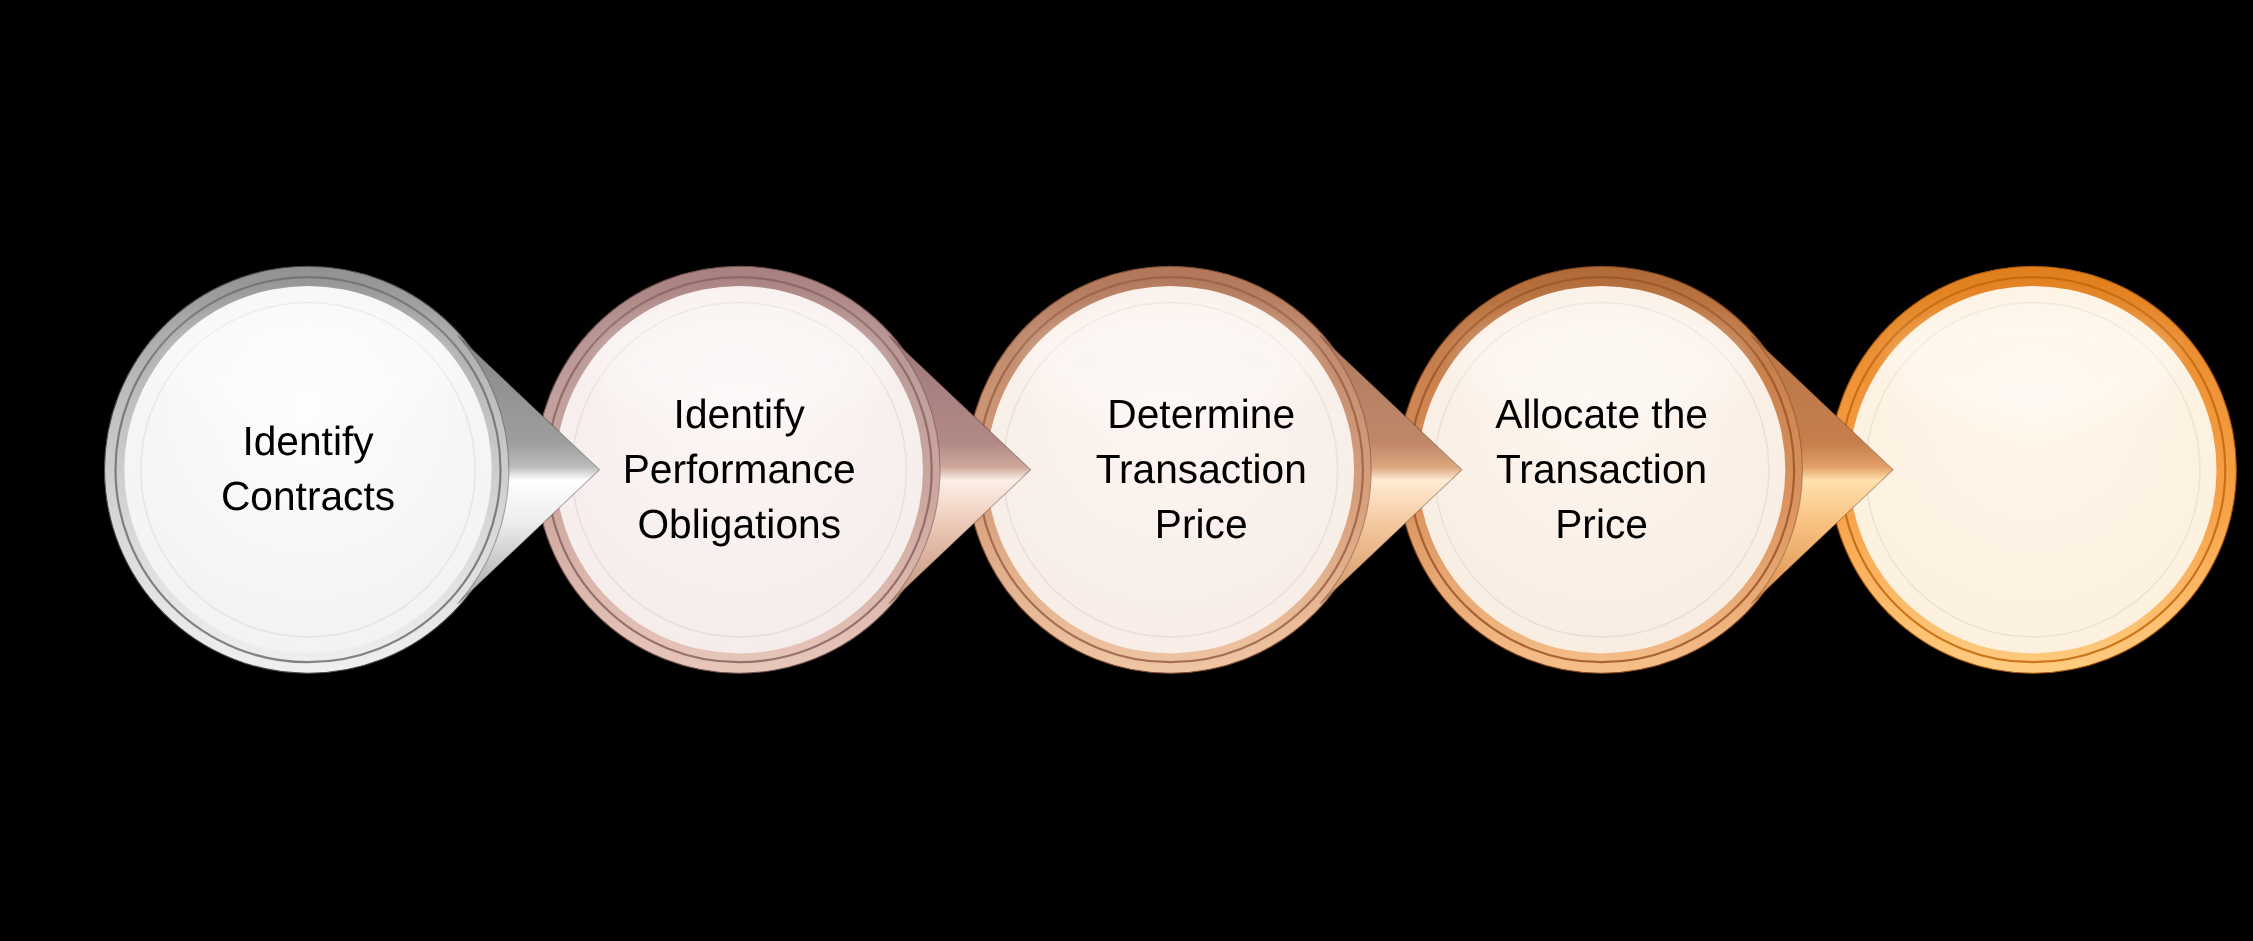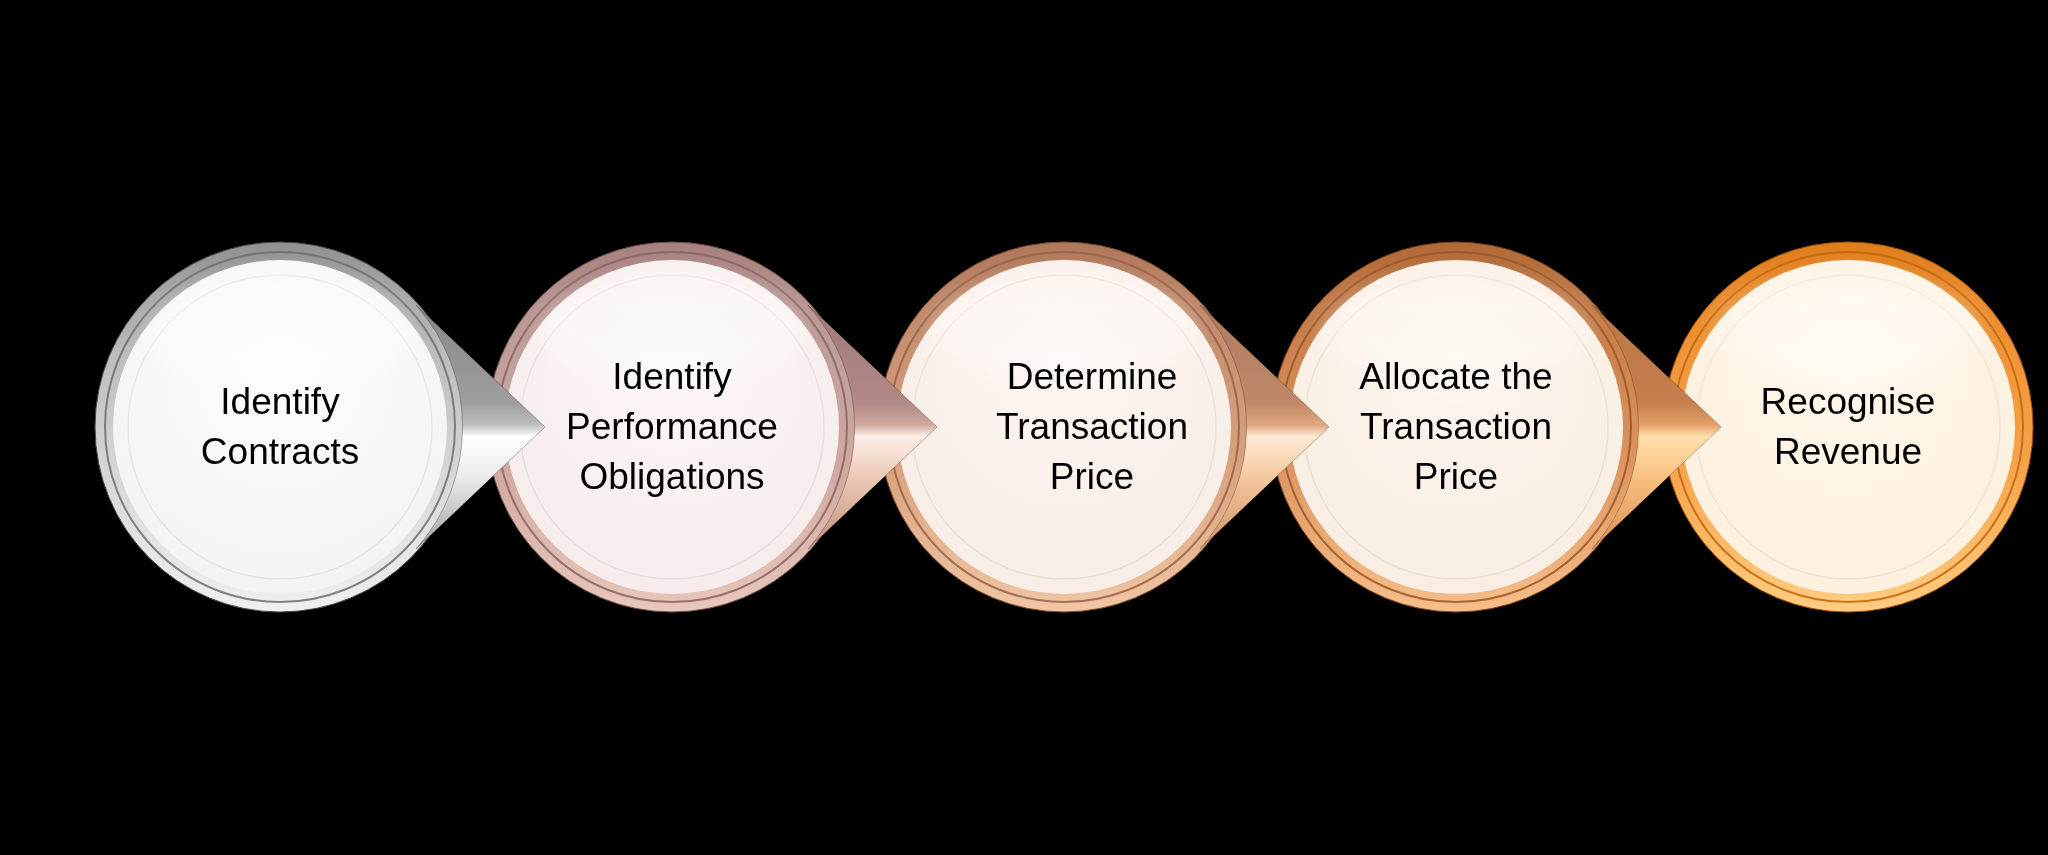--- a/index.html
+++ b/index.html
@@ -190,15 +190,13 @@
 Contracts</div>
   <div class="step-label s2">Identify
 Performance
 Obligations</div>
   <div class="step-label s3">Determine
 Transaction
 Price</div>
   <div class="step-label s4">Allocate the
 Transaction
 Price</div>
-  <div class="step-label s5">Recognise
-Revenue</div>
 </div>
 
 </body></html>

